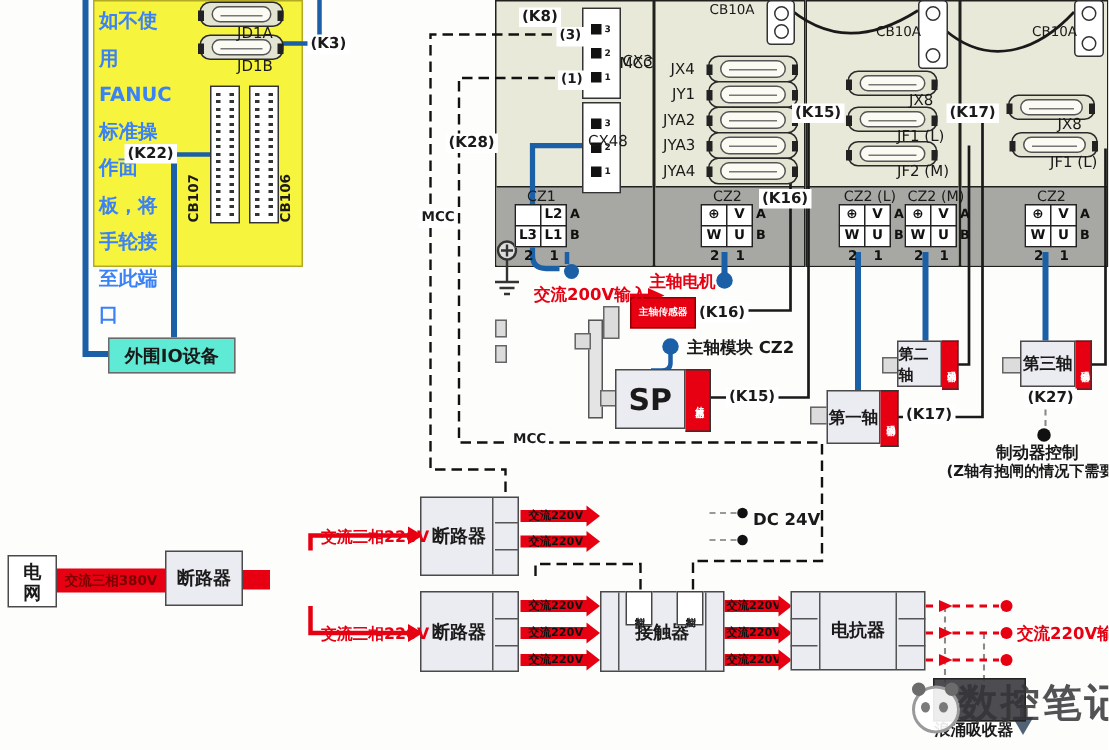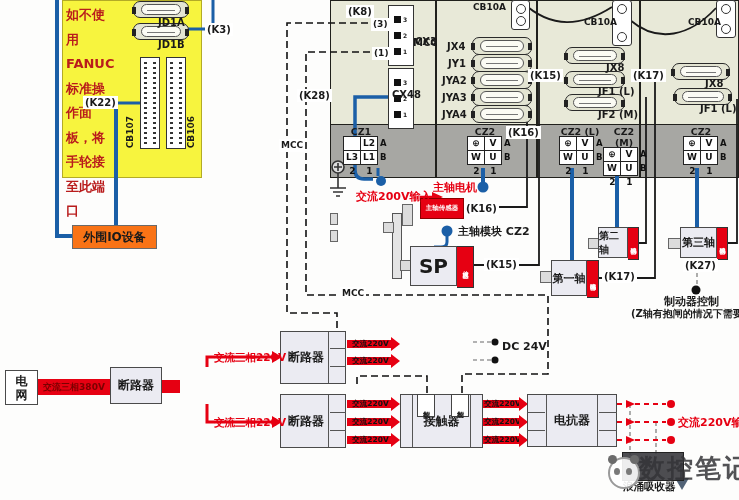--- a/index.html
+++ b/index.html
@@ -6,21 +6,21 @@
   #stage{position:relative;width:739px;height:500px;background:#fdfdfc;overflow:hidden;
          font-family:"DejaVu Sans","Liberation Sans",sans-serif;color:#1a1a1a}
   .abs{position:absolute}
   
   .panel{background:#e8e9d8;border:1px solid #20201c;box-sizing:border-box;z-index:1}
   .strip{position:absolute;left:0;right:0;bottom:0;height:52px;background:#a7a7a3;border-top:1px solid #20201c;z-index:1}
   
   .yellow{background:#f7f43e;border:1px solid #b3ab26;z-index:1}
   
   .klabel{background:#fff;padding:0 2px;font-weight:bold;font-size:10px;line-height:13px;white-space:nowrap;z-index:7}
-  .clabel{font-weight:bold;font-size:10px;line-height:11px;white-space:nowrap;z-index:6}
+  .clabel{font-weight:normal;font-size:10px;line-height:11px;white-space:nowrap;z-index:6}
   .tiny{font-size:9px}
   
   .dsub{background:#e3e4d2;border:1.5px solid #2a2a2a;border-radius:7px;z-index:5}
   .dsub::before{content:"";position:absolute;inset:2px 7px;background:#fbfbf4;border:1px solid #555;border-radius:6px}
   .dsub i{position:absolute;left:13px;right:13px;top:50%;height:0;border-top:1.4px solid #777}
   .dsub i::before{content:"";position:absolute;left:-15px;top:-4px;width:4px;height:7px;background:#222}
   .dsub::after{content:"";position:absolute;width:4px;height:7px;background:#222;right:-1px;top:50%;margin-top:-3px}
   
   .cbcon{background:#fff;border:1.5px solid #333;border-radius:3px;z-index:5}
   .cbcon::before,.cbcon::after{content:"";position:absolute;left:50%;width:8px;height:8px;margin-left:-5px;border:1.5px solid #333;border-radius:50%;background:#fff}
@@ -28,21 +28,21 @@
   
   .cxcon{background:#fff;border:1.5px solid #333;z-index:5}
   .cxcon b{position:absolute;left:5px;width:7px;height:7px;background:#111}
   .cxcon u{position:absolute;left:14px;font-size:6px;font-weight:bold;text-decoration:none;line-height:7px}
   
   .vcon{background:#fff;border:1.5px solid #333;z-index:5}
   .vcon em{position:absolute;top:4px;bottom:4px;width:3px;background-image:repeating-linear-gradient(#333 0 2px,transparent 2px 5px)}
   .vlabel{writing-mode:vertical-rl;transform:rotate(180deg);font-weight:bold;font-size:9px;z-index:6}
   
   .tblock{z-index:5;width:44px}
-  .tb-title{font-weight:bold;font-size:9.5px;text-align:center;width:34px;line-height:11px}
+  .tb-title{font-weight:normal;font-size:9.5px;text-align:center;width:34px;line-height:11px}
   .tb-grid{display:grid;grid-template-columns:17px 17px 10px;background:transparent}
   .tb-grid .cell{height:13px;background:#fff;border:1px solid #222;font-weight:bold;font-size:9px;line-height:13px;text-align:center;margin:-1px 0 0 -1px;color:#111}
   .tb-grid .rowlab{font-weight:bold;font-size:8.5px;line-height:13px;padding-left:2px;color:#111}
   .tb-nums{width:34px;display:flex;justify-content:space-around;font-weight:bold;font-size:9px;line-height:10px;margin-top:1px;color:#111}
   
   .box{background:#ebebf2;border:1.6px solid #4a4a4a;box-sizing:border-box;display:flex;align-items:center;justify-content:center;font-weight:bold;z-index:3}
   .sidecols::before{content:"";position:absolute;left:11px;top:0;bottom:0;border-left:1.3px solid #555}
   .sidecols::after{content:"";position:absolute;right:11px;top:0;bottom:0;border-left:1.3px solid #555}
   .r18::before{content:"";position:absolute;left:18px;top:0;bottom:0;border-left:1.3px solid #555}
   .r18::after{content:"";position:absolute;right:18px;top:0;bottom:0;border-left:1.3px solid #555}
@@ -61,21 +61,21 @@
   .flow span{position:absolute;left:-2px;right:-4px;top:-1.5px;text-align:center;font-weight:bold;font-size:7.5px;line-height:10px;color:#111;white-space:nowrap}
   .band{background:#e60012;z-index:3;display:flex;align-items:center;justify-content:center;font-weight:bold;font-size:9px;color:#7a0000;white-space:nowrap}
   .redlab{color:#e60012;font-weight:bold;z-index:6;white-space:nowrap}
   
   .wm-url{font-size:14px;color:#c9c9c9;z-index:8;letter-spacing:.5px}
   .wm-brand{font-size:26px;font-weight:bold;color:rgba(52,52,55,.85);z-index:8;letter-spacing:2px;white-space:nowrap}
   .panda{width:28px;height:28px;border-radius:50%;background:rgba(255,255,255,.9);border:2px solid #9a9a9a;z-index:8}
   .panda::before{content:"";position:absolute;top:-4px;left:-2px;width:9px;height:9px;border-radius:50%;background:#6b6b6b;box-shadow:22px 0 0 #6b6b6b}
   .panda::after{content:"";position:absolute;top:9px;left:4px;width:6px;height:7px;border-radius:50%;background:#7a7a7a;box-shadow:12px 0 0 #7a7a7a}
   svg.overlay{position:absolute;left:0;top:0;z-index:2}
-  .note{font-size:13px;font-weight:bold;line-height:24.5px;color:#b91c1c;z-index:4}
+  .note{font-size:13px;font-weight:bold;line-height:24.5px;color:#3b82f6;z-index:4}
   .blk{font-weight:bold;z-index:6;white-space:nowrap}
 </style>
 </head>
 <body>
 
 <div id="stage">
 
   <div class="panel abs" style="left:330px;top:0;width:106px;height:178px">
       <div class="strip"></div>
     </div>
@@ -104,21 +104,21 @@
       <em style="right:3px"></em>
     </div>
   <div class="vcon abs" style="left:166px;top:57px;width:18px;height:90px">
       <em style="left:3px"></em>
       <em style="right:3px"></em>
     </div>
   <div class="vlabel abs" style="left:125px;top:116px">CB107</div>
   <div class="vlabel abs" style="left:186px;top:116px">CB106</div>
   <div class="klabel abs" style="left:205px;top:23px">(K3)</div>
   <div class="klabel abs" style="left:83px;top:96px">(K22)</div>
-  <div class="abs" style="left:72px;top:225px;width:83px;height:22px;background:#f97316;border:1.4px solid #6a6a6a;z-index:3;display:flex;align-items:center;justify-content:center;font-weight:bold;font-size:12px">外围IO设备</div>
+  <div class="abs" style="left:72px;top:225px;width:83px;height:22px;background:#5eead4;border:1.4px solid #6a6a6a;z-index:3;display:flex;align-items:center;justify-content:center;font-weight:bold;font-size:12px">外围IO设备</div>
 
   <div class="klabel abs" style="left:346px;top:5px">(K8)</div>
   <div class="klabel abs tiny" style="left:371px;top:18px">(3)</div>
   <div class="klabel abs tiny" style="left:372px;top:47px">(1)</div>
   <div class="cxcon abs" style="left:388px;top:5px;width:24px;height:59px">
     <b style="top:10px"></b>
       <b style="top:26px"></b>
       <b style="top:42px"></b>
     <u style="top:10px">3</u>
       <u style="top:26px">2</u>

